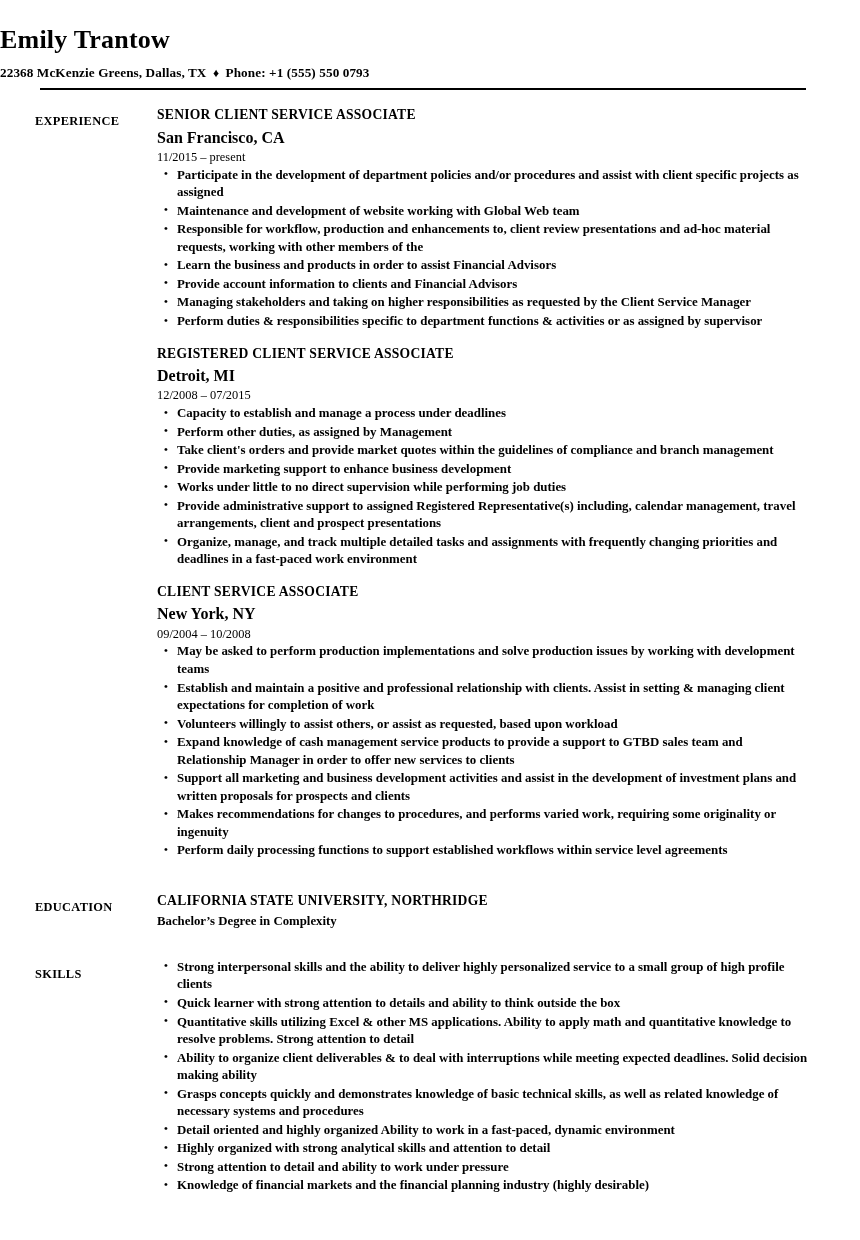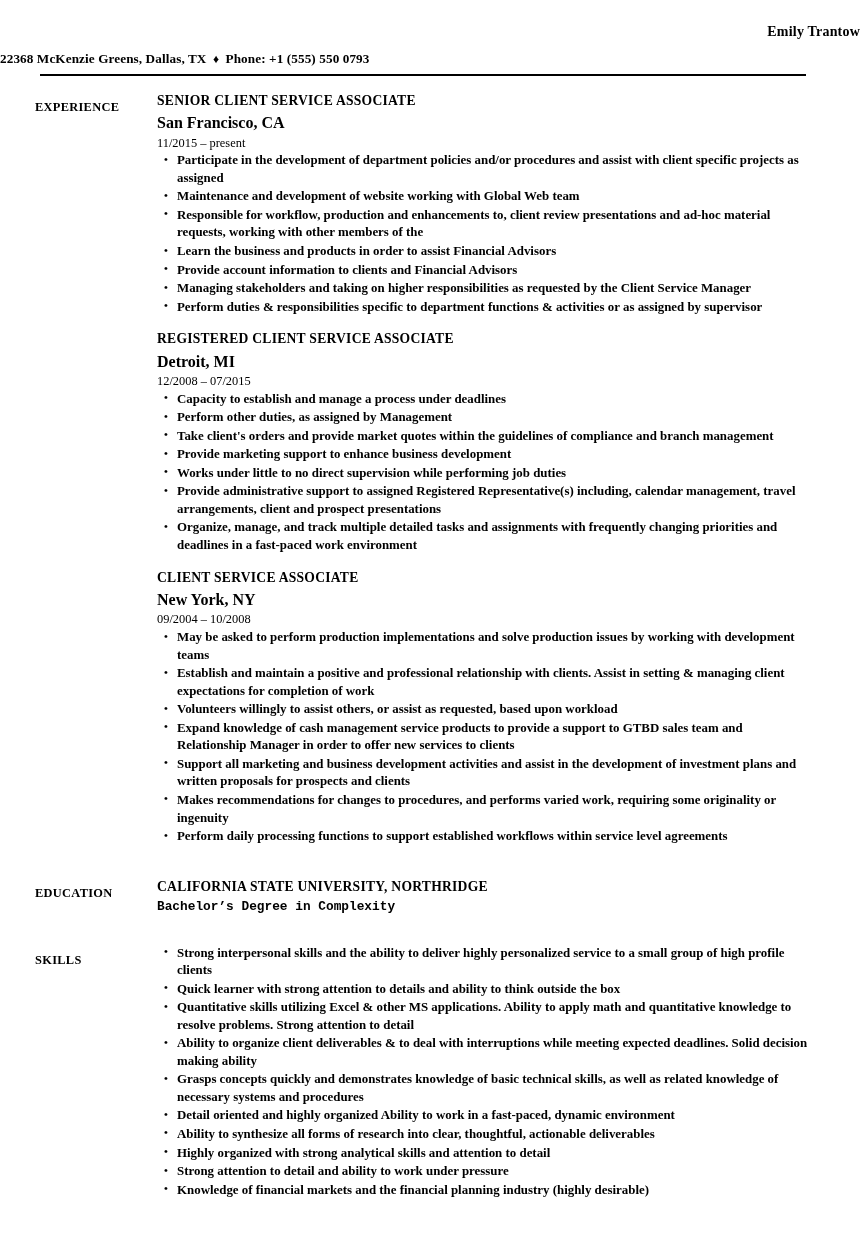--- a/index.html
+++ b/index.html
@@ -21,26 +21,25 @@
     box-sizing: border-box;
     padding: 0;
     overflow: hidden;
   }
 
   
   .header {
     padding-top: 24px;
   }
   .cand-name {
-    text-align: right;
-    font-size: 14px;
+    text-align: left;
+    font-size: 26px;
     font-weight: bold;
     letter-spacing: 0.2px;
     line-height: 1.2;
-    padding-left: 28px;
   }
   .cand-contact {
     font-size: 13.2px;
     font-weight: bold;
     margin-top: 10px;
     letter-spacing: 0.1px;
   }
   .diamond {
     font-size: 12px;
     padding: 0 3px;
@@ -120,21 +119,20 @@
     font-size: 13.6px;
     font-weight: bold;
     letter-spacing: 0.25px;
     line-height: 1.35;
   }
   .edu-degree {
     font-size: 12.8px;
     font-weight: bold;
     line-height: 1.45;
     margin-top: 2px;
-    font-family: Liberation Mono, monospace;
   }
 
   .sec-education { margin-top: 32px; }
   .sec-skills { margin-top: 28px; }
 </style>
 </head>
 <body>
 
 <div class="page">
 
@@ -213,21 +211,20 @@
     <div class="section sec-skills">
       <div class="sec-label">SKILLS</div>
       <div class="sec-body">
         <ul class="bullets">
           <li>Strong interpersonal skills and the ability to deliver highly personalized service to a small group of high profile clients</li>
           <li>Quick learner with strong attention to details and ability to think outside the box</li>
           <li>Quantitative skills utilizing Excel &amp; other MS applications. Ability to apply math and quantitative knowledge to resolve problems. Strong attention to detail</li>
           <li>Ability to organize client deliverables &amp; to deal with interruptions while meeting expected deadlines. Solid decision making ability</li>
           <li>Grasps concepts quickly and demonstrates knowledge of basic technical skills, as well as related knowledge of necessary systems and procedures</li>
           <li>Detail oriented and highly organized Ability to work in a fast-paced, dynamic environment</li>
-          <li>Ability to synthesize all forms of research into clear, thoughtful, actionable deliverables</li>
           <li>Highly organized with strong analytical skills and attention to detail</li>
           <li>Strong attention to detail and ability to work under pressure</li>
           <li>Knowledge of financial markets and the financial planning industry (highly desirable)</li>
         </ul>
       </div>
     </div>
 
   </div>
 </div>
 

